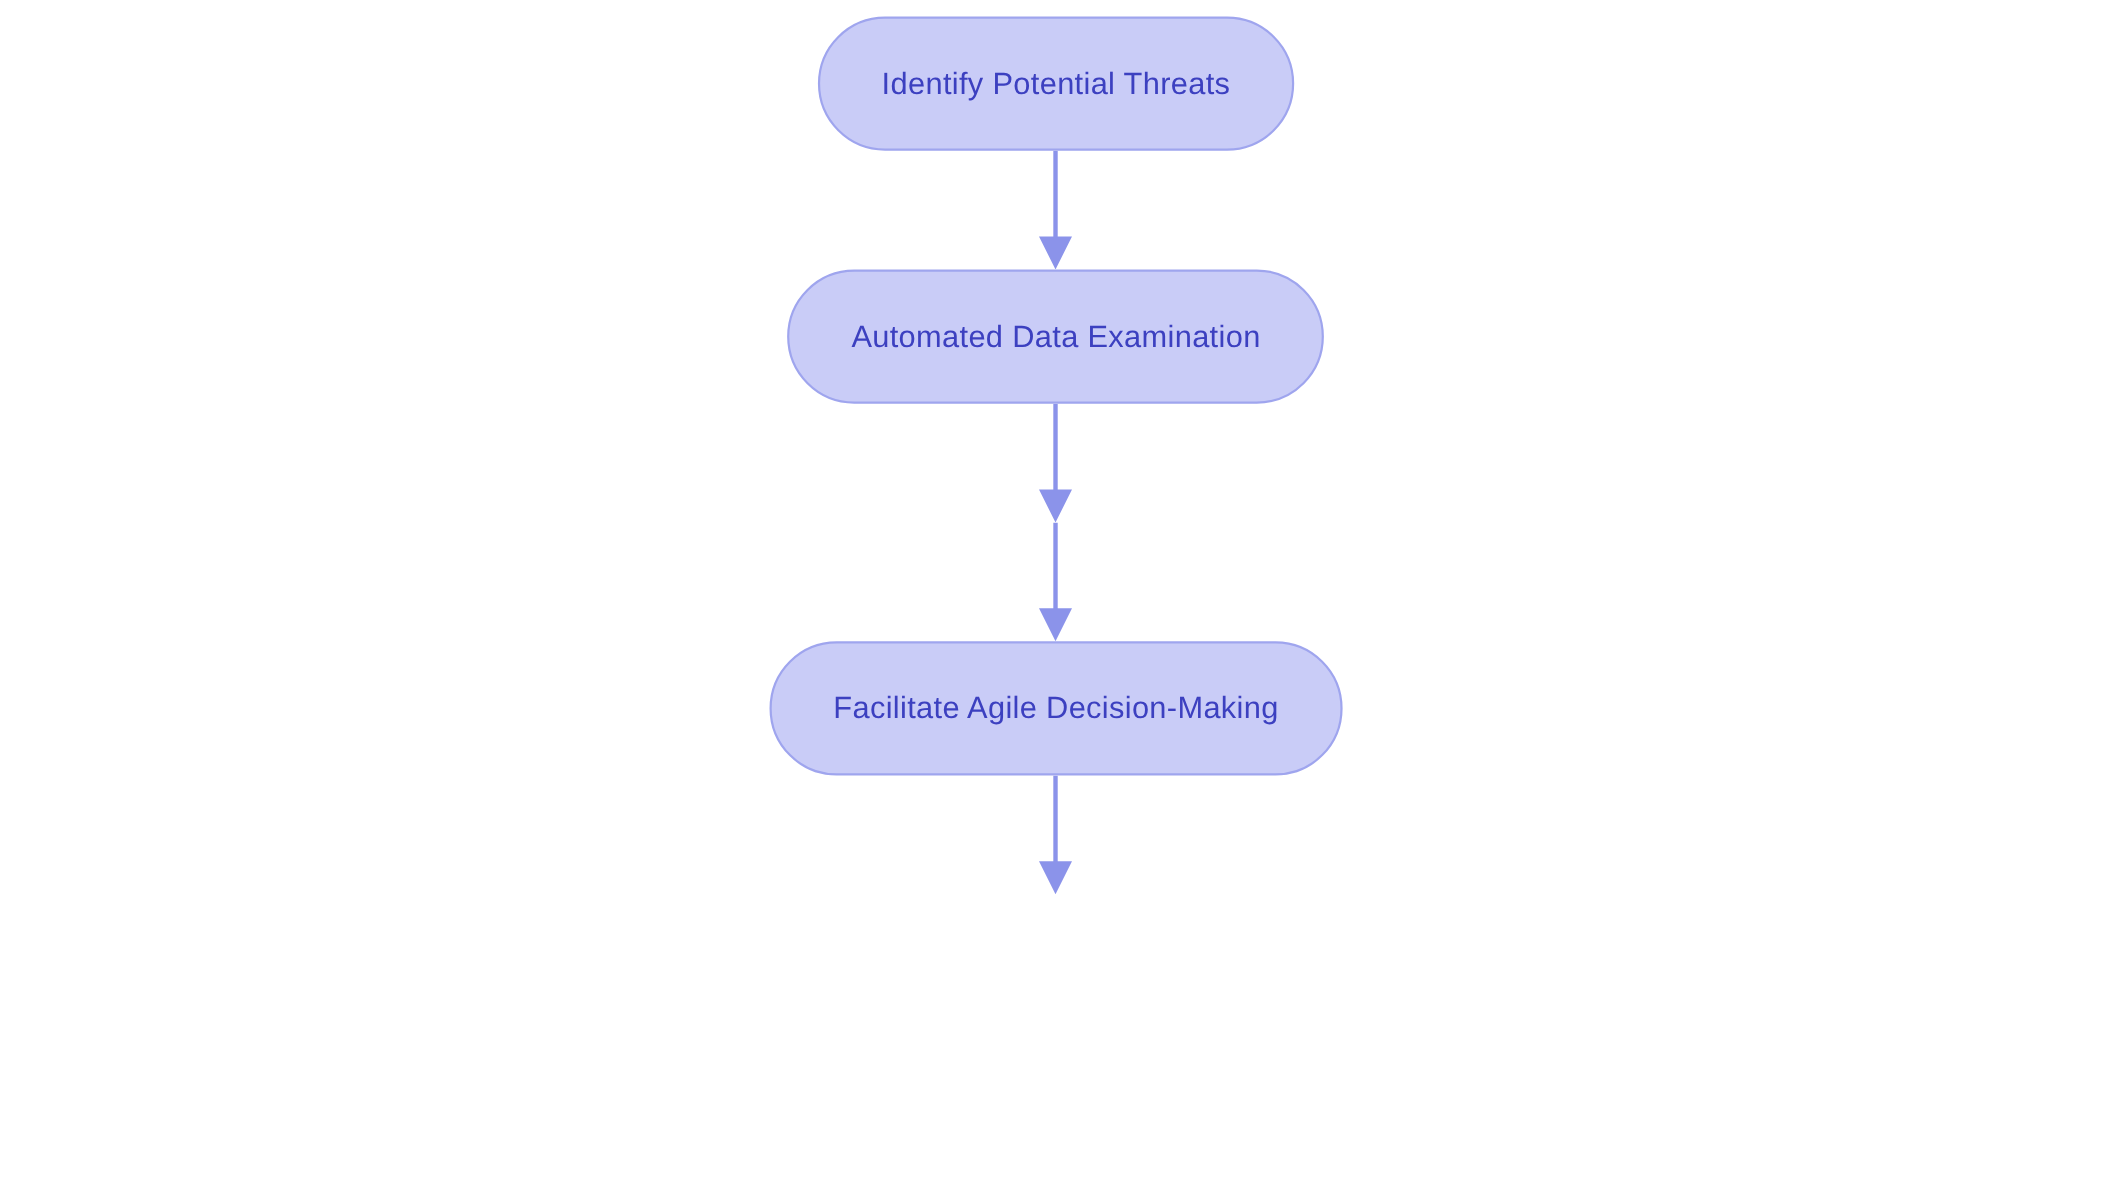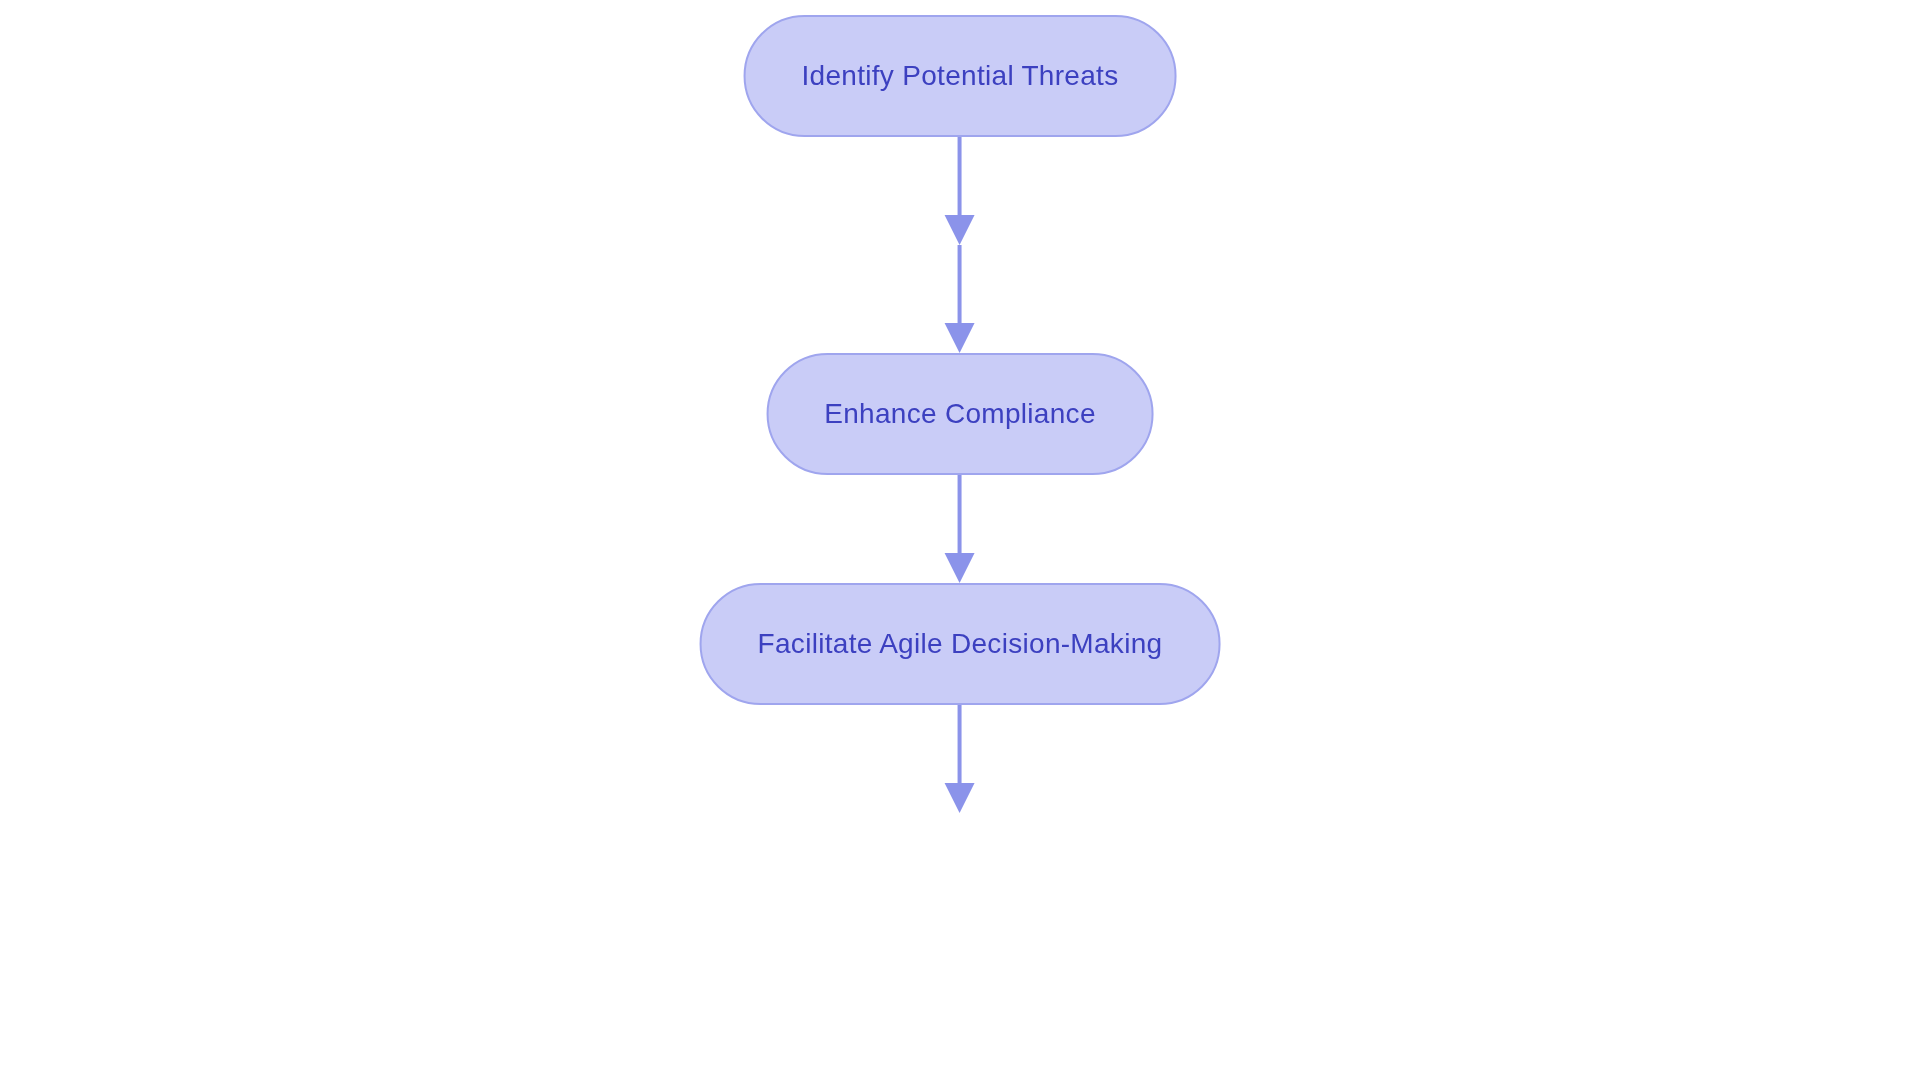--- a/index.html
+++ b/index.html
@@ -71,29 +71,29 @@
 
     <div class="flow-node">
       <span class="node-label">Identify Potential Threats</span>
     </div>
 
     <svg class="arrow-connector" viewBox="0 0 34 108" xmlns="http://www.w3.org/2000/svg">
       <line class="arrow-line" x1="17" y1="0" x2="17" y2="82"></line>
       <polygon class="arrow-head" points="2,78 32,78 17,108"></polygon>
     </svg>
 
+    <div class="flow-node">
+      <span class="node-label">Automated Data Examination</span>
+    </div>
 
     <svg class="arrow-connector" viewBox="0 0 34 108" xmlns="http://www.w3.org/2000/svg">
       <line class="arrow-line" x1="17" y1="0" x2="17" y2="82"></line>
       <polygon class="arrow-head" points="2,78 32,78 17,108"></polygon>
     </svg>
 
-    <div class="flow-node">
-      <span class="node-label">Enhance Compliance</span>
-    </div>
 
     <svg class="arrow-connector" viewBox="0 0 34 108" xmlns="http://www.w3.org/2000/svg">
       <line class="arrow-line" x1="17" y1="0" x2="17" y2="82"></line>
       <polygon class="arrow-head" points="2,78 32,78 17,108"></polygon>
     </svg>
 
     <div class="flow-node">
       <span class="node-label">Facilitate Agile Decision-Making</span>
     </div>
 

